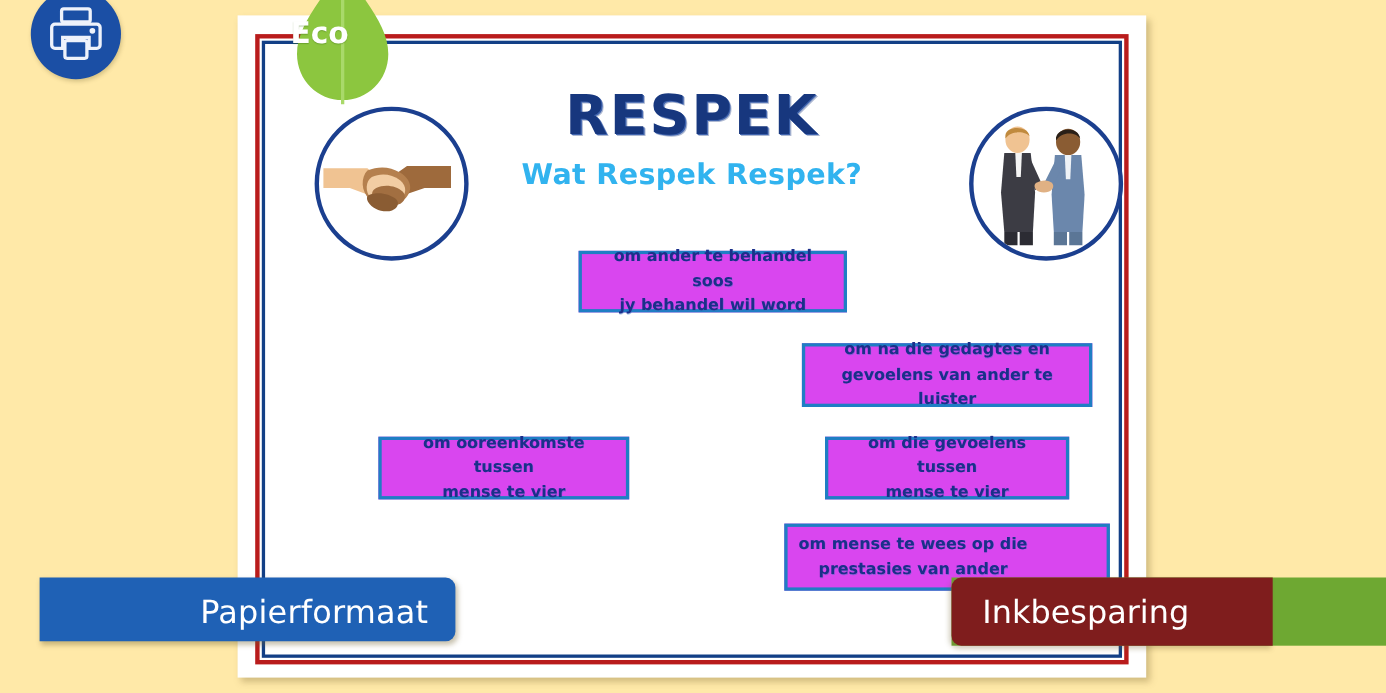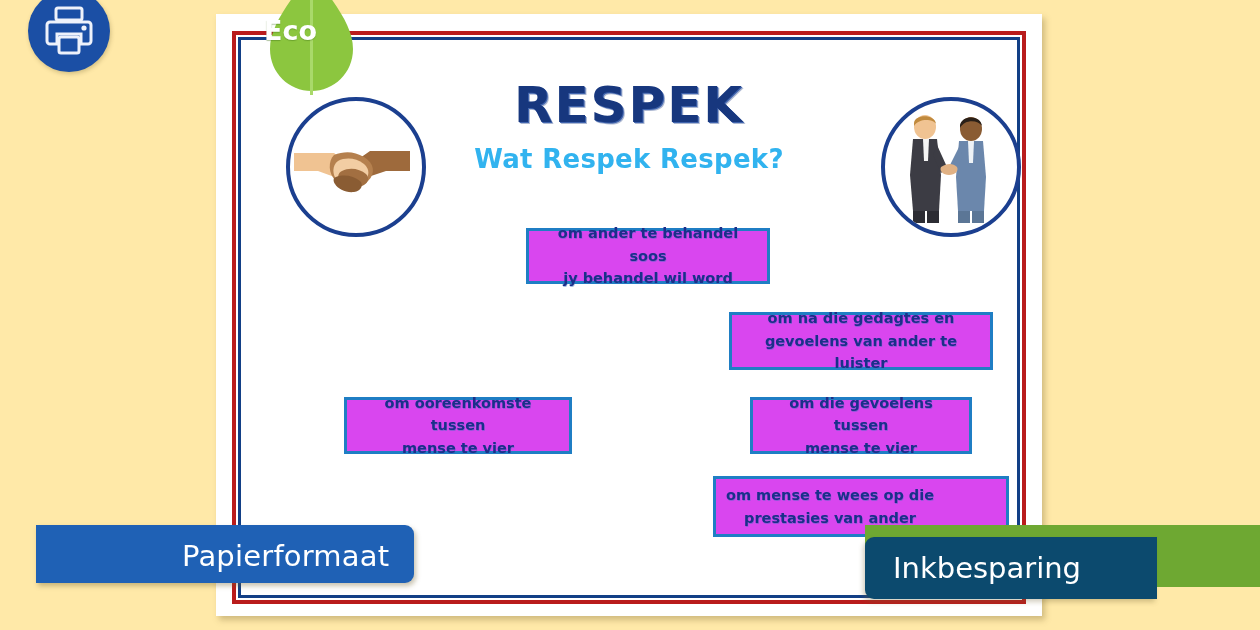--- a/index.html
+++ b/index.html
@@ -159,24 +159,24 @@
     right: 0;
     top: 525px;
     width: 395px;
     height: 62px;
     background: #6ea832;
     z-index: 5;
   }
   #eco-banner-inner {
     position: absolute;
     left: 0;
-    top: 12px;
+    top: 0;
     width: 292px;
     height: 62px;
-    background: #0c4a6e;
+    background: #7f1d1d;
     border-radius: 9px 0 0 9px;
     box-shadow: -2px 3px 5px rgba(110, 95, 45, 0.3);
   }
   #eco-banner-label {
     position: absolute;
     left: 28px;
     top: 0;
     height: 62px;
     line-height: 62px;
     font-size: 29px;

